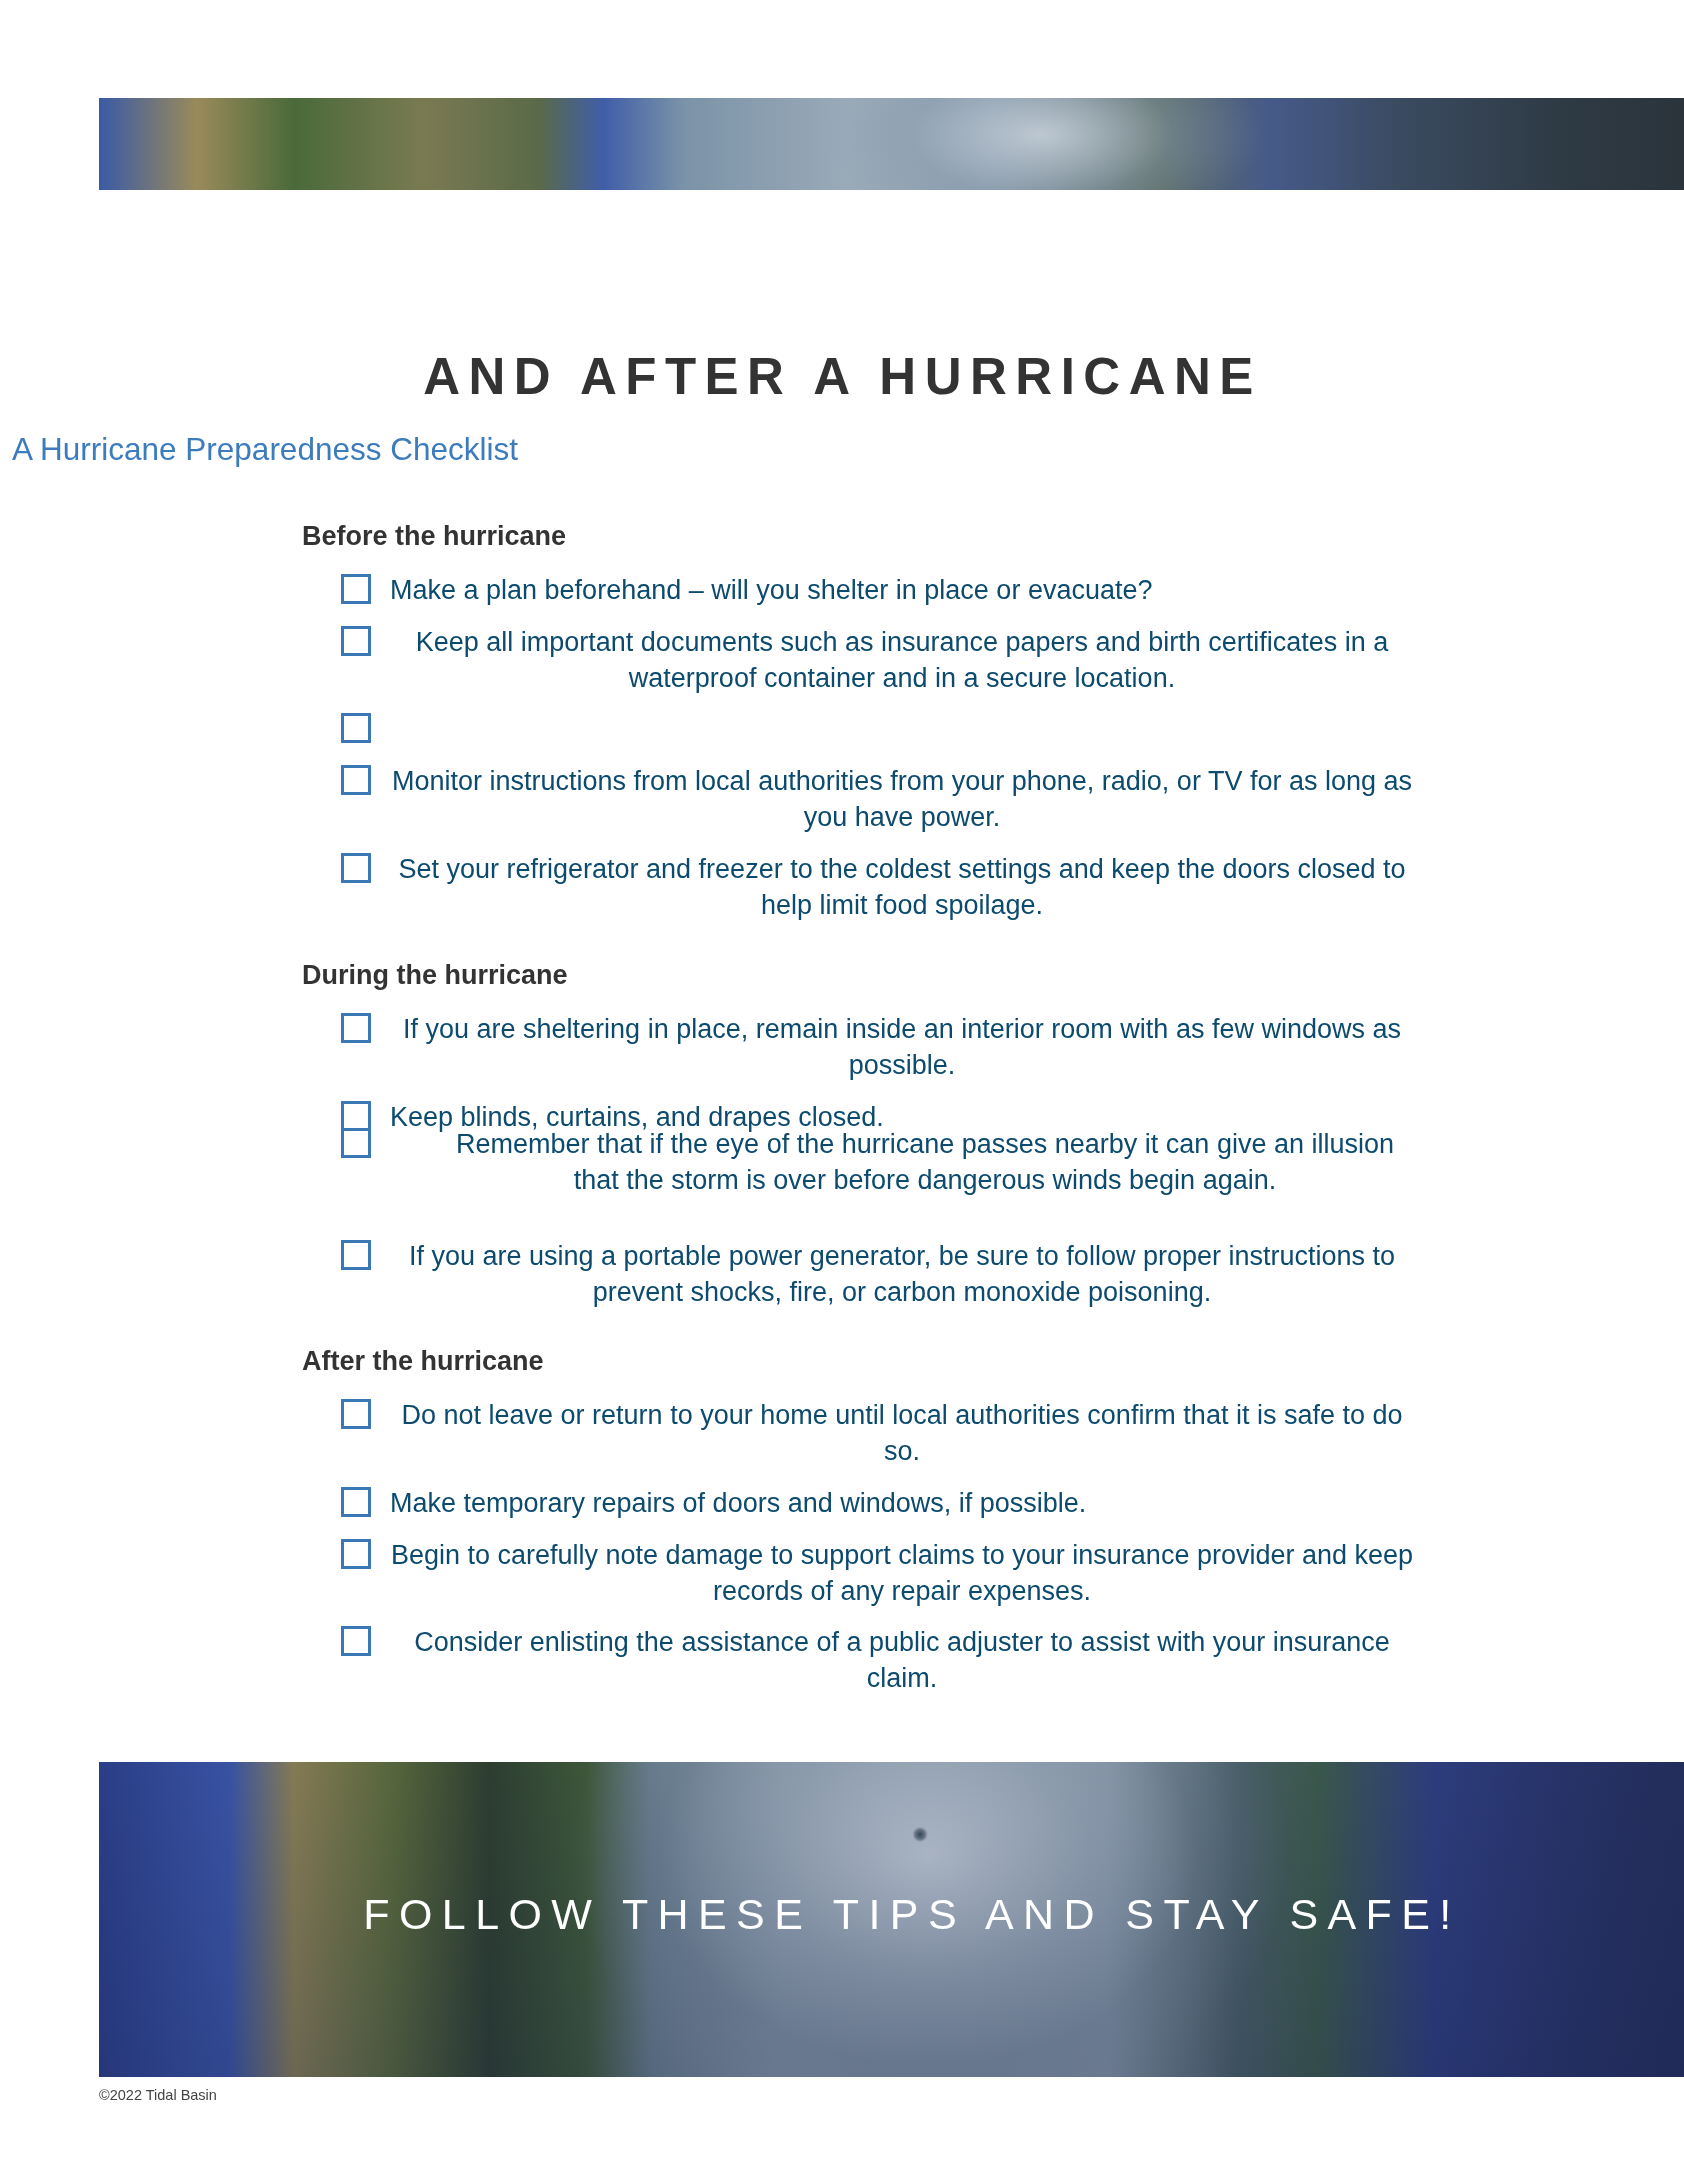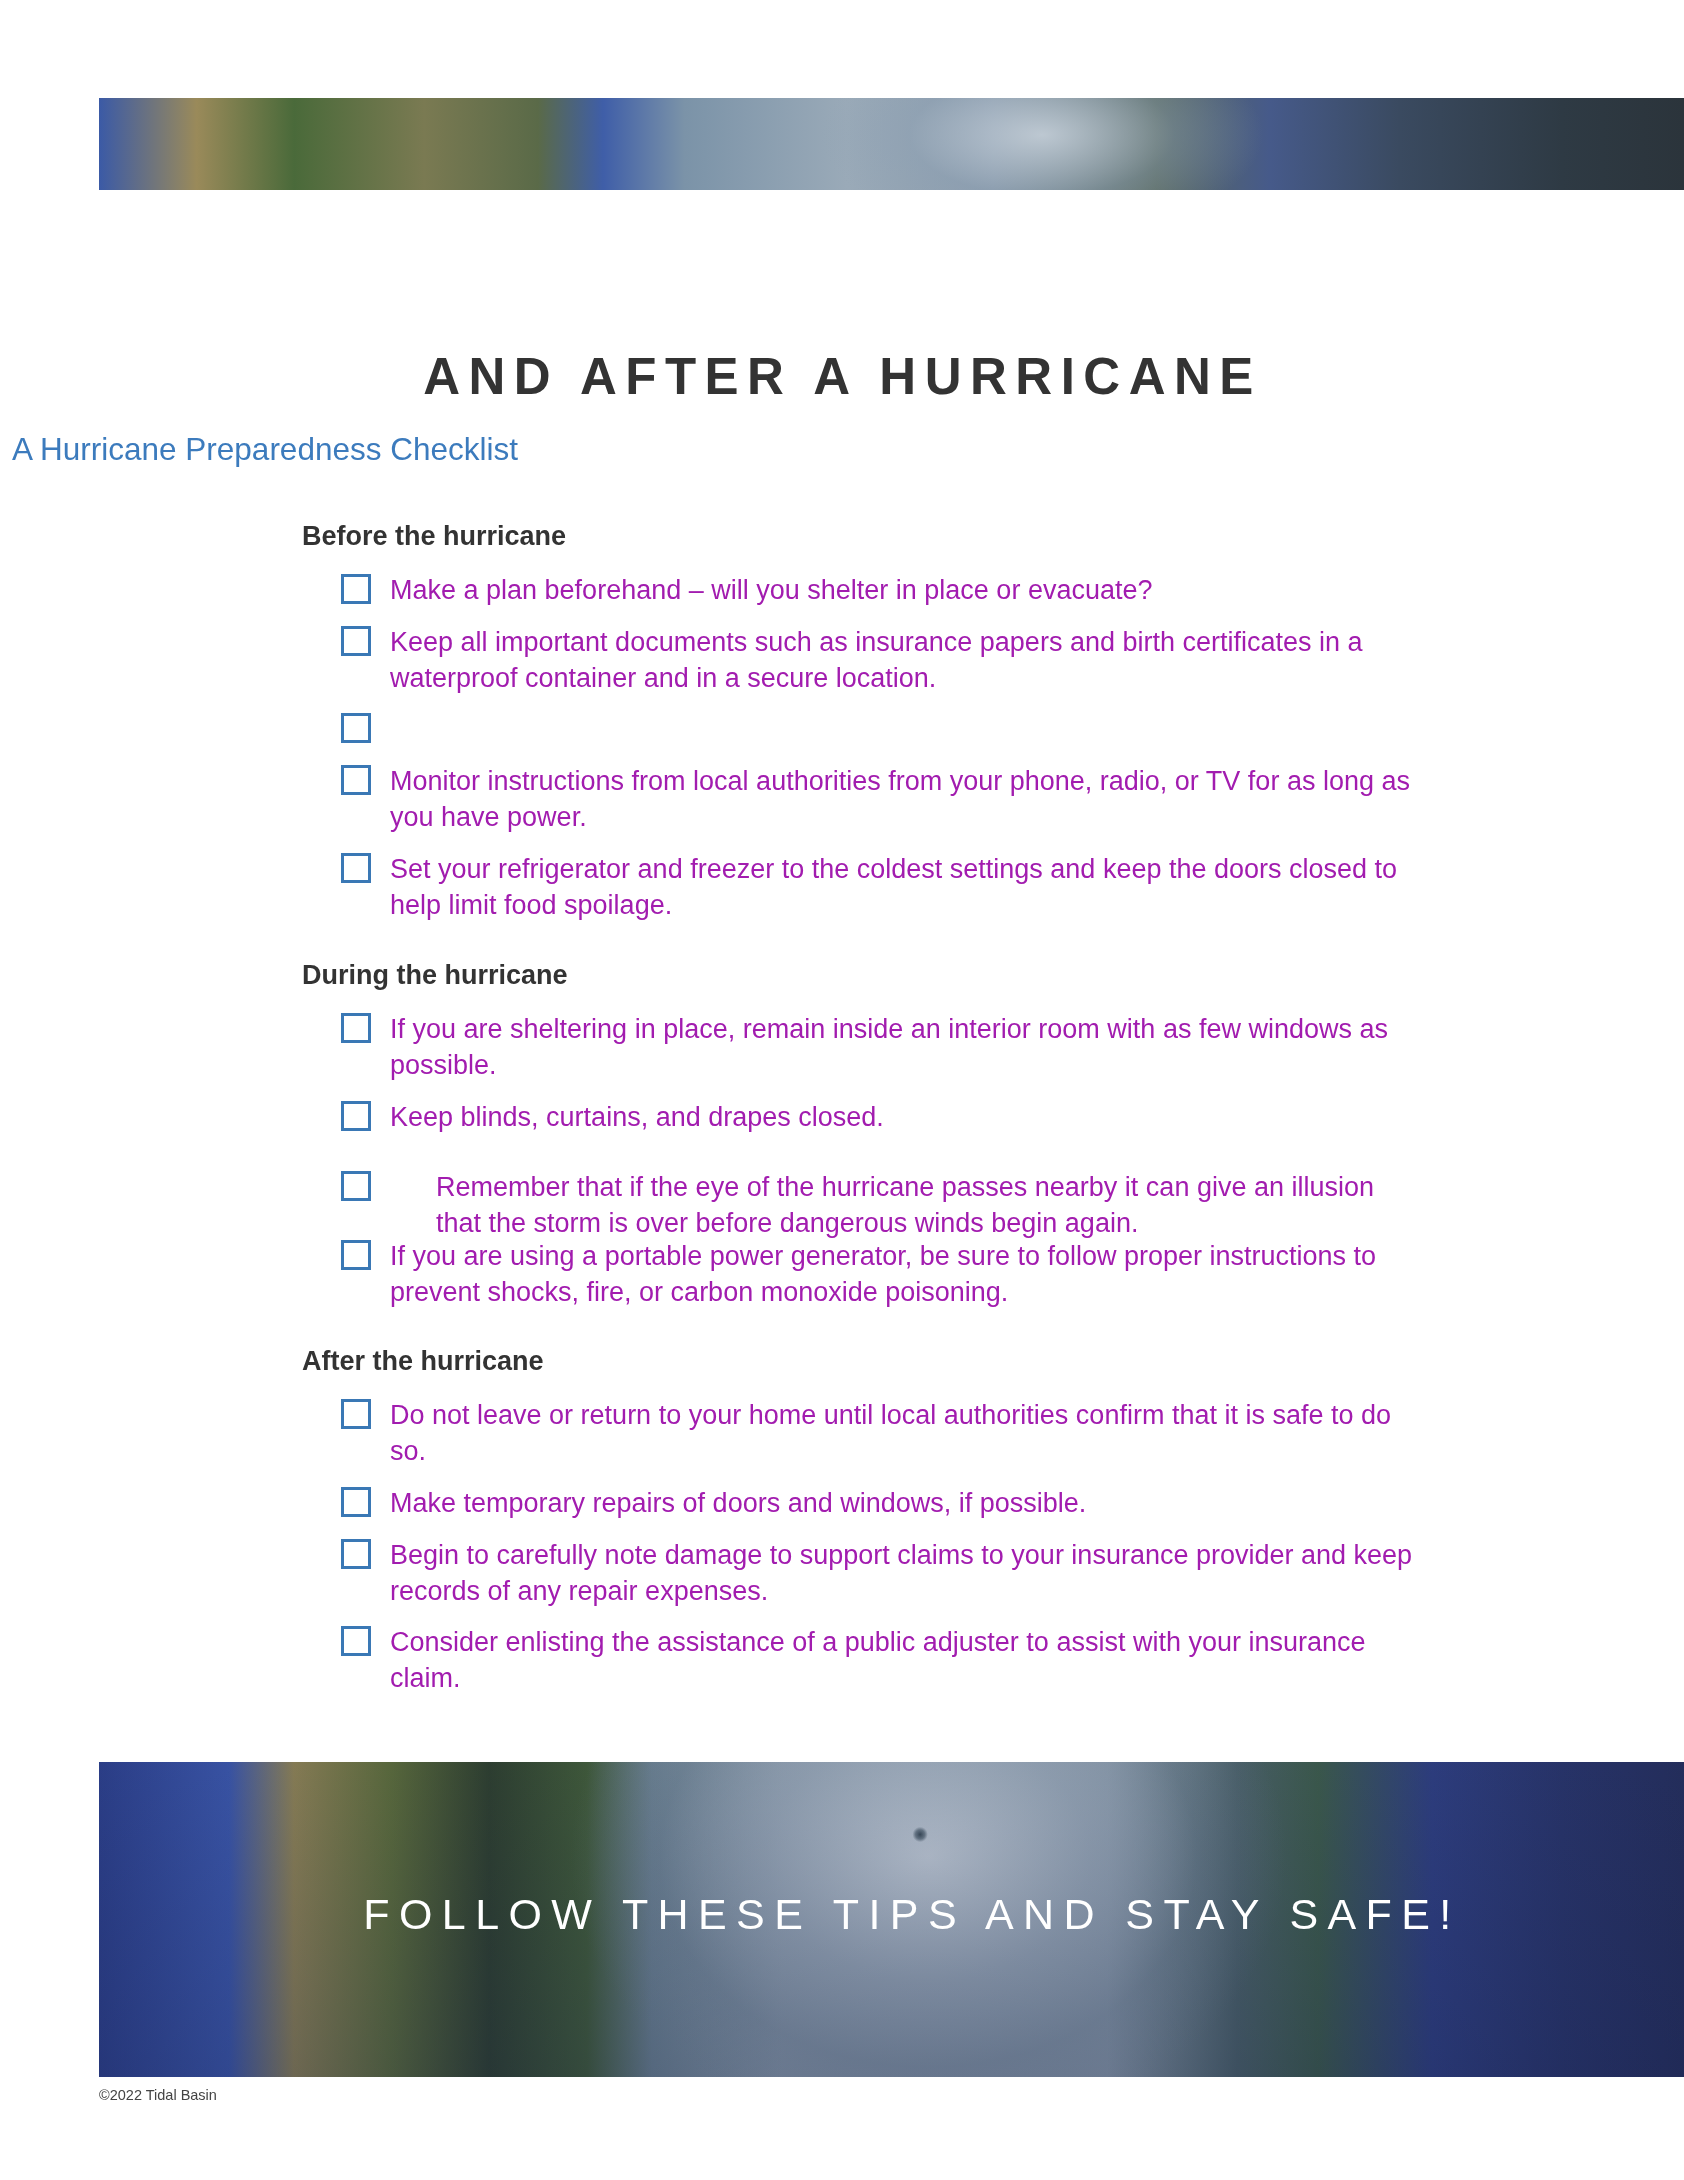--- a/index.html
+++ b/index.html
@@ -57,21 +57,21 @@
   .item {
     position: absolute; left: 341px; width: 1073px;
     display: flex; align-items: flex-start;
   }
   .checkbox {
     flex: 0 0 auto; width: 24px; height: 24px;
     border: 3.4px solid #3a78b5; background: #fff;
     margin-top: 1.7px; cursor: pointer;
   }
   .item-text {
-    margin-left: 19px; font-size: 27px; line-height: 36px; color: #a21caf;
+    margin-left: 19px; font-size: 27px; line-height: 36px; color: #0c4a6e; text-align: center;
   }
   .footer {
     position: absolute; left: 99px; top: 2087px;
     font-size: 14.5px; color: #444;
   }
 </style>
 </head>
 <body>
 
 <div class="banner banner-top"></div>
@@ -107,21 +107,21 @@
 <h3 class="section-heading" style="top:960px;">During the hurricane</h3>
 
 <div class="item" style="top:1011px;">
   <span class="checkbox"></span>
   <span class="item-text">If you are sheltering in place, remain inside an interior room with as few windows as possible.</span>
 </div>
 <div class="item" style="top:1099px;">
   <span class="checkbox"></span>
   <span class="item-text">Keep blinds, curtains, and drapes closed.</span>
 </div>
-<div class="item" style="top:1169px;gap:46px;">
+<div class="item" style="top:1126px;gap:46px;">
   <span class="checkbox"></span>
   <span class="item-text">Remember that if the eye of the hurricane passes nearby it can give an illusion that the storm is over before dangerous winds begin again.</span>
 </div>
 <div class="item" style="top:1238px;">
   <span class="checkbox"></span>
   <span class="item-text">If you are using a portable power generator, be sure to follow proper instructions to prevent shocks, fire, or carbon monoxide poisoning.</span>
 </div>
 
 <h3 class="section-heading" style="top:1346px;">After the hurricane</h3>
 

